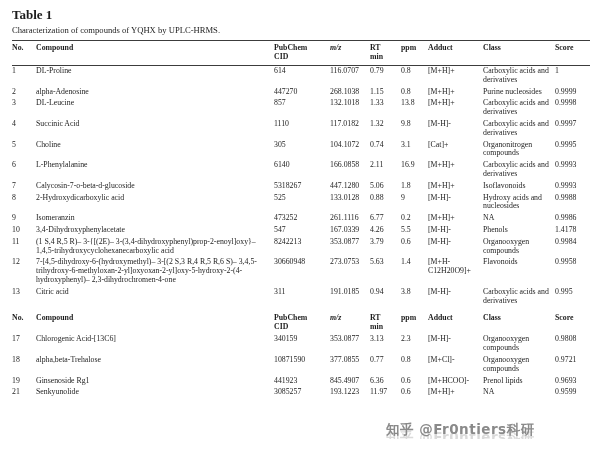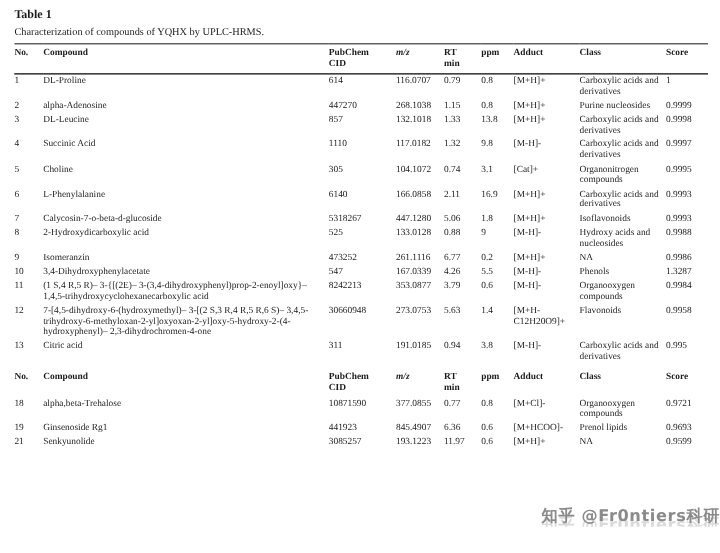--- a/index.html
+++ b/index.html
@@ -1,21 +1,21 @@
 <!DOCTYPE html>
 <html><head>
 <meta charset="utf-8">
 <style>
   html,body{margin:0;padding:0;background:#ffffff;}
   .page{
     width:600px;height:461px;background:#ffffff;position:relative;overflow:hidden;
     box-sizing:border-box;padding:7px 10px 0 12px;
     font-family:"Liberation Serif","DejaVu Serif",serif;color:#1c1c1c;
   }
-  .t-label{font-weight:bold;font-size:10px;line-height:1.2;}
+  .t-label{font-weight:bold;font-size:13px;line-height:1.2;}
   .t-caption{font-size:8.6px;line-height:1.2;margin:2px 0 5px 0;}
   table.cmp{
     border-collapse:collapse;width:578px;table-layout:fixed;
     font-size:7.8px;line-height:1.13;
   }
   th,td{text-align:left;vertical-align:top;padding:1.5px 4px 1.5px 0;font-weight:normal;}
   thead th{
     font-weight:bold;white-space:pre-line;
     border-top:1px solid #3c3c3c;border-bottom:1px solid #3c3c3c;
     padding:3px 4px 3px 0;
@@ -169,21 +169,21 @@
         </tr>
         <tr>
           <td>10</td>
           <td>3,4-Dihydroxyphenylacetate</td>
           <td>547</td>
           <td>167.0339</td>
           <td>4.26</td>
           <td>5.5</td>
           <td>[M-H]-</td>
           <td>Phenols</td>
-          <td>1.3287</td>
+          <td>1.4178</td>
         </tr>
         <tr>
           <td>11</td>
           <td>(1 S,4 R,5 R)– 3-{[(2E)– 3-(3,4-dihydroxyphenyl)prop-2-enoyl]oxy}– 1,4,5-trihydroxycyclohexanecarboxylic acid</td>
           <td>8242213</td>
           <td>353.0877</td>
           <td>3.79</td>
           <td>0.6</td>
           <td>[M-H]-</td>
           <td>Organooxygen compounds</td>
@@ -220,20 +220,31 @@
 CID</td>
           <td style="font-style: italic;">m/z</td>
           <td>RT
 min</td>
           <td>ppm</td>
           <td>Adduct</td>
           <td>Class</td>
           <td>Score</td>
         </tr>
         <tr>
+          <td>17</td>
+          <td>Chlorogenic Acid-[13C6]</td>
+          <td>340159</td>
+          <td>353.0877</td>
+          <td>3.13</td>
+          <td>2.3</td>
+          <td>[M-H]-</td>
+          <td>Organooxygen compounds</td>
+          <td>0.9808</td>
+        </tr>
+        <tr>
           <td>18</td>
           <td>alpha,beta-Trehalose</td>
           <td>10871590</td>
           <td>377.0855</td>
           <td>0.77</td>
           <td>0.8</td>
           <td>[M+Cl]-</td>
           <td>Organooxygen compounds</td>
           <td>0.9721</td>
         </tr>
@@ -255,14 +266,14 @@
           <td>193.1223</td>
           <td>11.97</td>
           <td>0.6</td>
           <td>[M+H]+</td>
           <td>NA</td>
           <td>0.9599</td>
         </tr>
       </tbody>
     </table>
 
-  <div class="watermark" style="color: rgb(138, 138, 138); text-align: right;">知乎 @Fr0ntiers科研</div>
+  <div class="watermark" style="color: rgb(138, 138, 138);">知乎 @Fr0ntiers科研</div>
 </div>
 
 </body></html>

